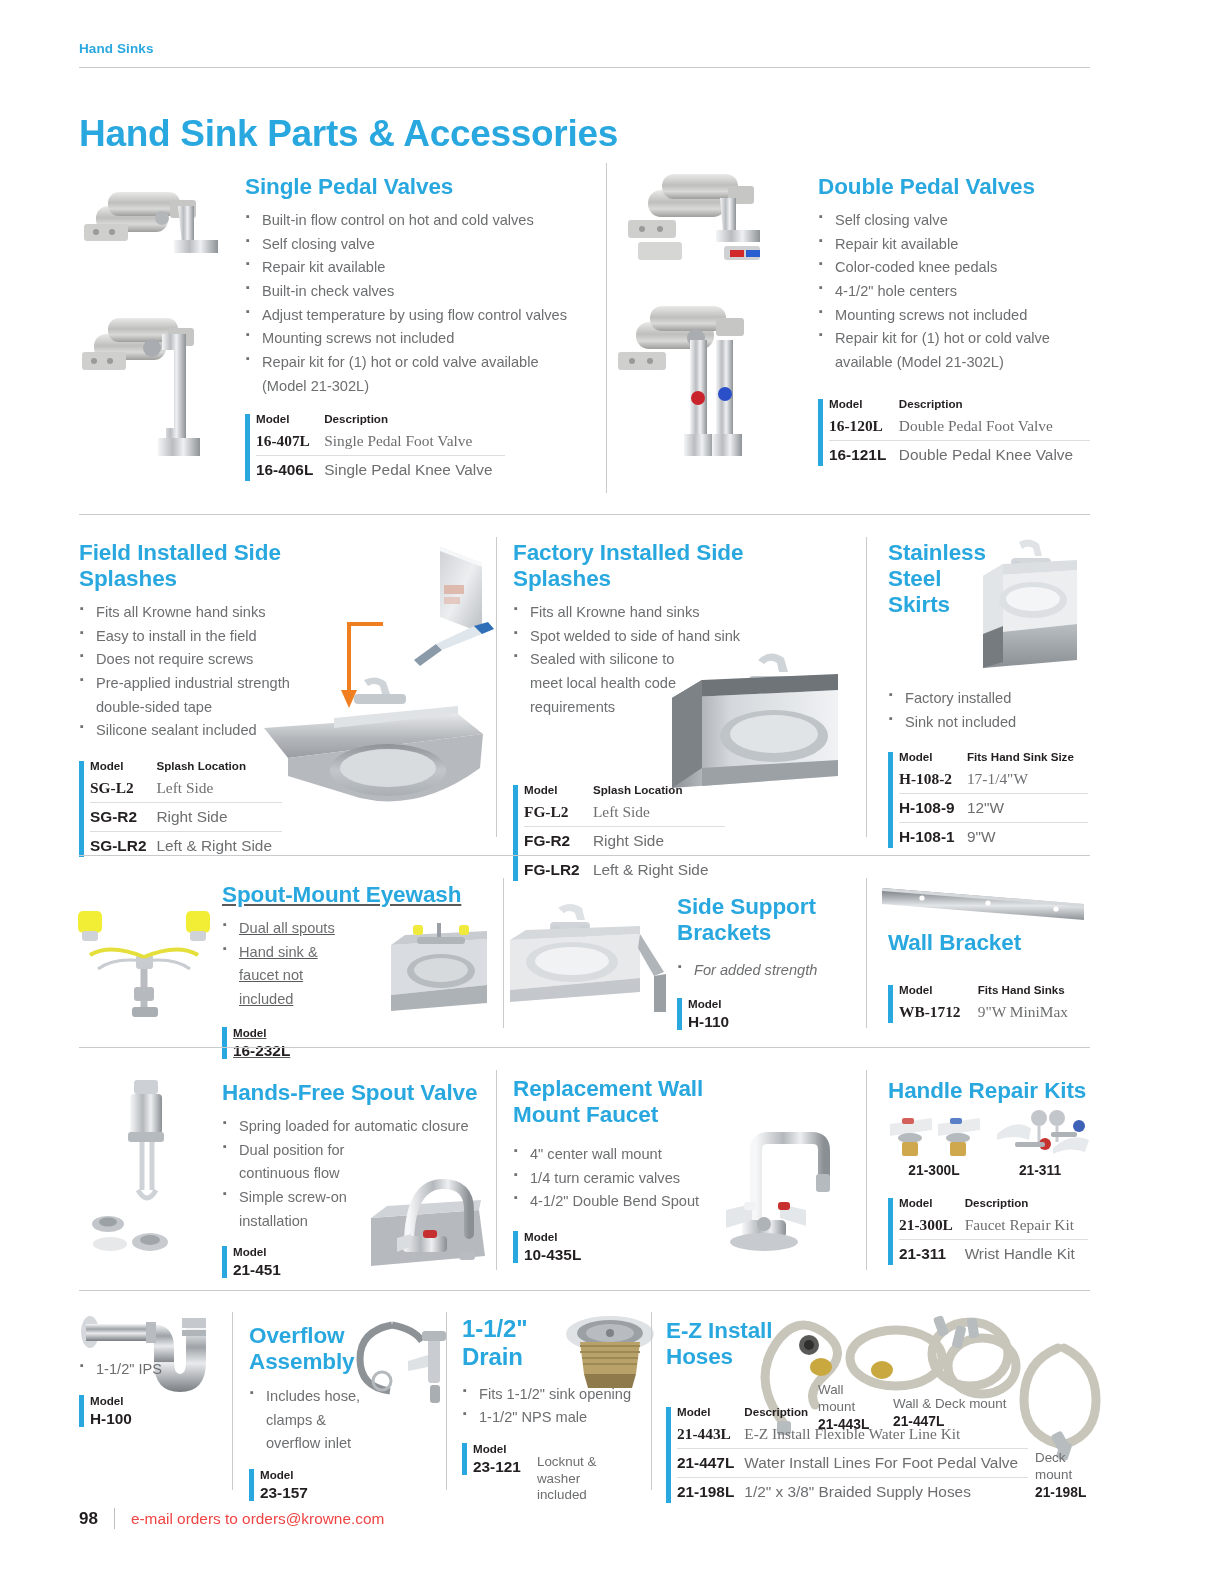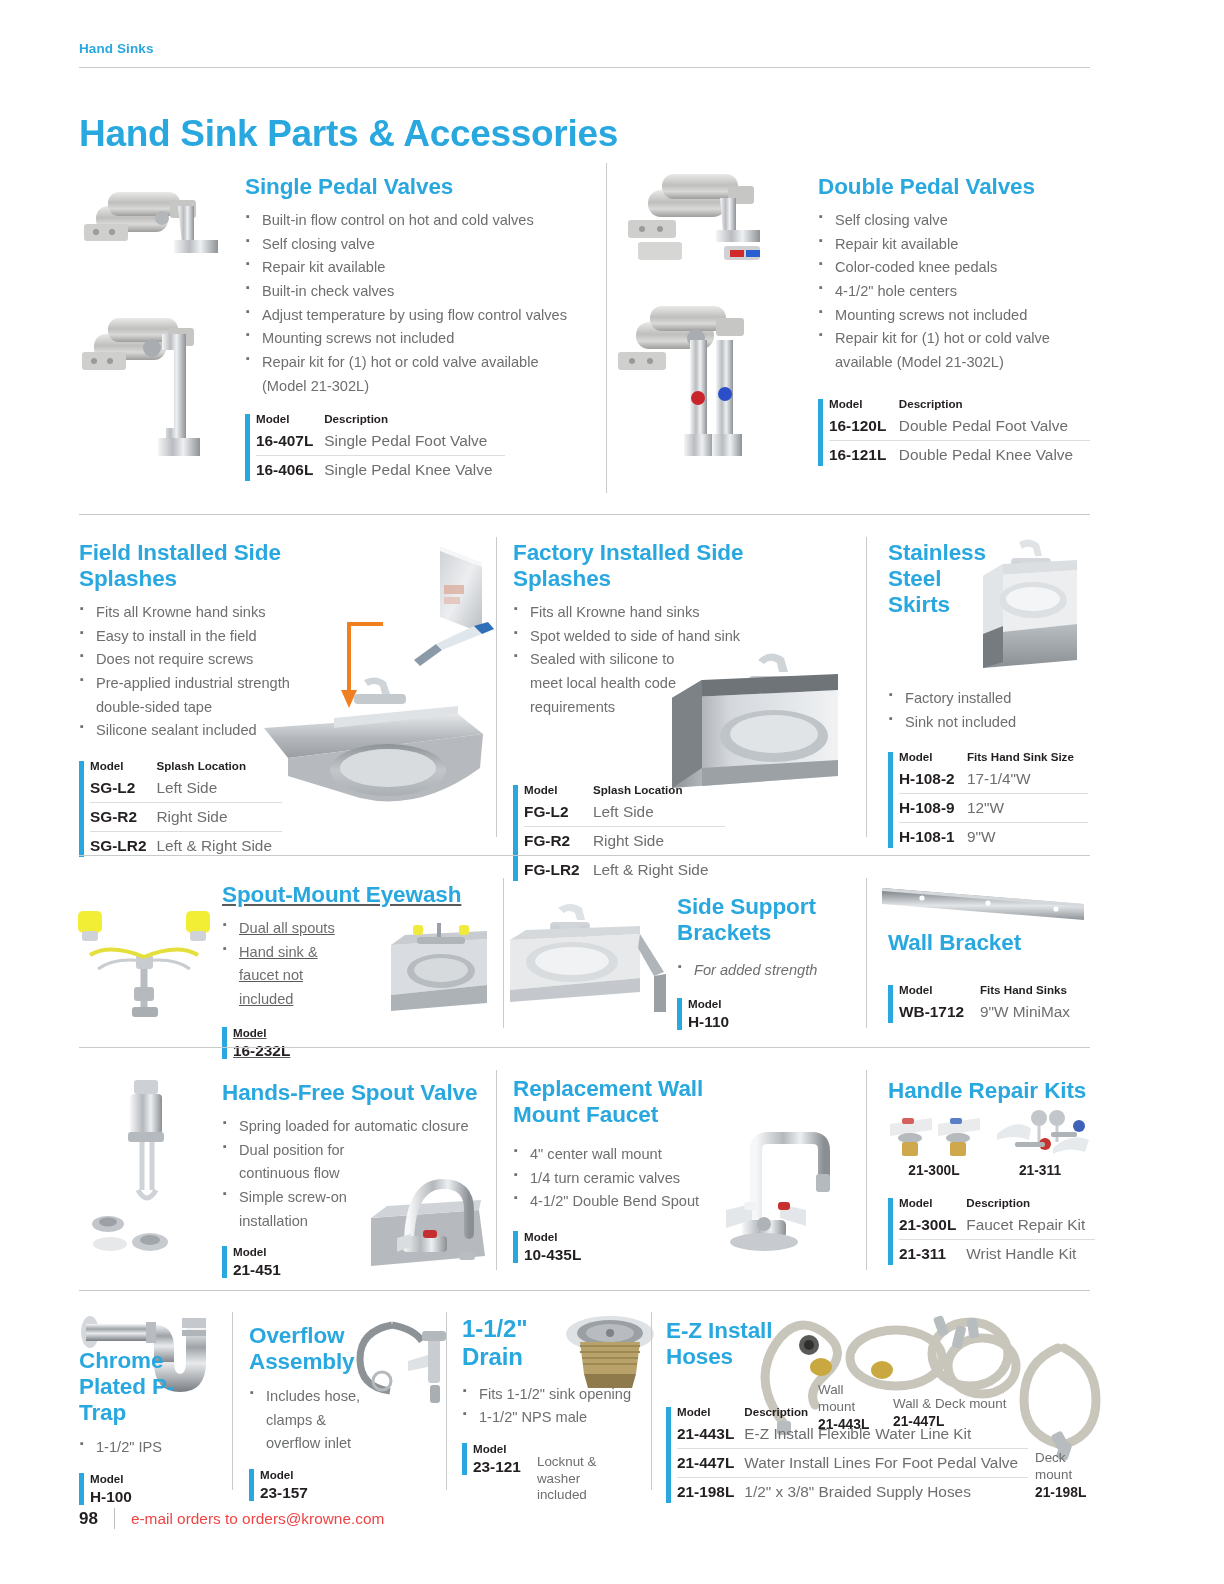--- a/index.html
+++ b/index.html
@@ -53,21 +53,21 @@
   }
   .spec table { border-collapse: collapse; width: 100%; }
   .spec th {
     text-align: left; font-size: 11.6px; font-weight: bold; color: #231f20;
     padding: 0 10px 4px 0; white-space: nowrap;
   }
   .spec td {
     font-size: 15.4px; color: #6d6e70; padding: 5px 10px 5px 0;
     white-space: nowrap; border-top: 1px solid #dcdddf;
   }
-  .spec tbody tr:first-child td { border-top: none; }
+  .spec tbody tr:first-child td { border-top: none; font-family: Liberation Serif, serif; }
   .spec td.model { font-weight: bold; color: #231f20; }
   .spec .mono-head th { padding-bottom: 2px; }
 
   .model-only { position: relative; padding-left: 11px; }
   .model-only::before {
     content: ""; position: absolute; left: 0; top: 1px; bottom: 1px;
     width: 5px; background: #29a8df;
   }
   .model-only .lbl { font-size: 11.6px; font-weight: bold; color: #231f20; }
   .model-only .val { font-size: 15.4px; font-weight: bold; color: #231f20; margin-top: 3px; }
@@ -701,21 +701,20 @@
       <ellipse cx="12" cy="22" rx="9" ry="16" fill="#d4d8dc"></ellipse>
       <rect x="8" y="14" width="66" height="17" fill="url(#chr3)"></rect>
       <path d="M74 14 q22 0 22 24 l0 16 l-20 0 l0 -14 q0 -10 -2 -9 z" fill="url(#chr3)"></path>
       <path d="M76 52 q0 30 26 30 q26 0 26 -30 l0 -34 l-20 0 l0 34 q0 12 -6 12 q-6 0 -6 -12 z" fill="url(#chr3)"></path>
       <rect x="104" y="8" width="24" height="10" fill="#c5c9cd"></rect>
       <rect x="104" y="20" width="24" height="6" fill="#b0b5b9"></rect>
       <rect x="68" y="12" width="10" height="21" fill="#b8bcc0"></rect>
     </svg>
   </div>
   <div style="position:absolute;left:79px;top:1348px;width:160px;">
-    <h2 class="sec-title" style="width:140px;">Chrome Plated P-Trap</h2>
     <ul class="feat" style="margin-top:10px;">
       <li>1-1/2" IPS</li>
     </ul>
     <div class="model-only" style="margin-top:12px;">
       <div class="lbl">Model</div>
       <div class="val">H-100</div>
     </div>
   </div>
 
   <div class="vrule" style="left:232px;top:1312px;height:178px;"></div>

